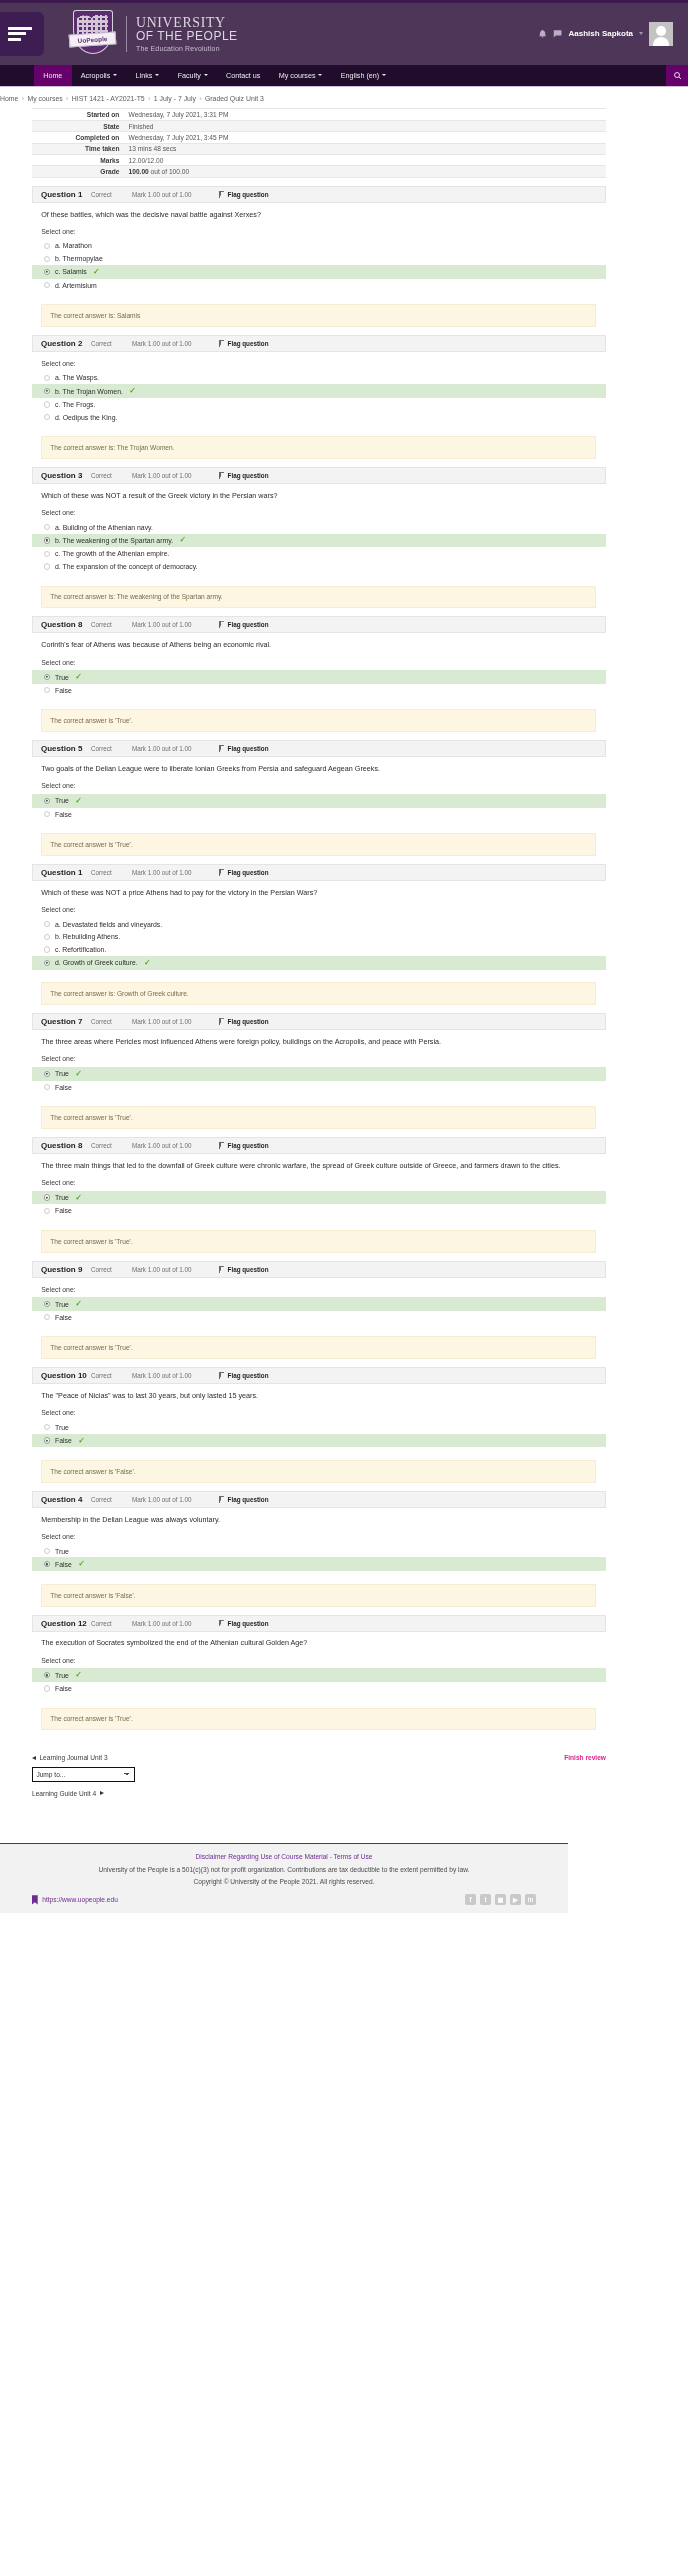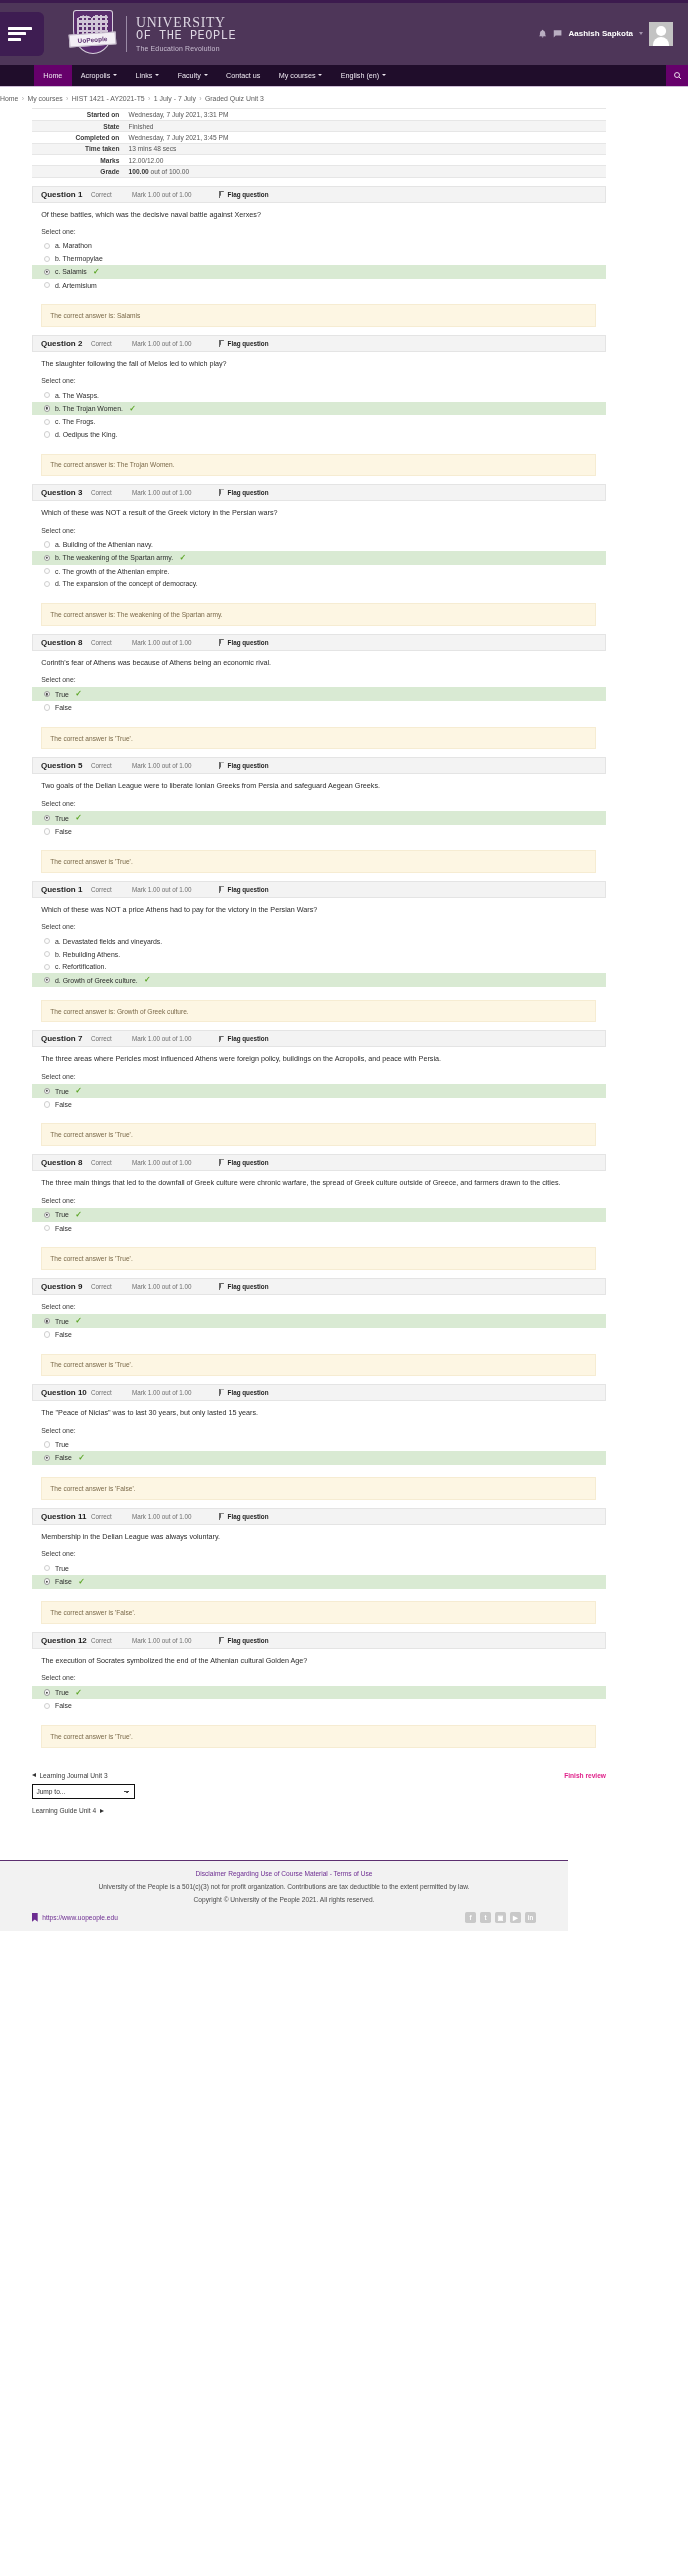--- a/index.html
+++ b/index.html
@@ -59,21 +59,21 @@
   .shield .ribbon {
     position:absolute; left:1.1px; top:25px; width:47px; height:12.6px;
     background:#f3eff5; border:0.6px solid #bdb2c4;
     transform: rotate(-4deg);
     display:flex; align-items:center; justify-content:center;
     color:#5a2d6e; font-weight:bold; font-size:6.3px; letter-spacing:0.1px;
   }
   .divider-v { width:0.6px; height:36px; background:#9b8ba6; margin:0 9.2px; }
   .uni-text { line-height: 1.12; color:#ded7e3; }
   .uni-text .l1 { font-size: 13.8px; letter-spacing: 0.7px; font-family:"Liberation Serif", serif; }
-  .uni-text .l2 { font-size: 12px; letter-spacing: 0.5px; font-family:Liberation Mono, monospace; }
+  .uni-text .l2 { font-size: 12px; letter-spacing: 0.5px; font-family:Liberation Sans, sans-serif; }
   .uni-text .l3 { font-size: 6.9px; letter-spacing: 0.2px; margin-top:1.7px; color:#c9bed1; }
 
   .user-area {
     margin-left:auto; display:flex; align-items:center; gap:6px;
     padding-right: 16px;
   }
   .ic-bell, .ic-msg { width:9.2px; height:9.2px; fill:#b9aec2; }
   .username { color:#ffffff; font-weight:bold; font-size:8px; }
   .caret-dn { width:0;height:0;border-left:2.9px solid transparent;border-right:2.9px solid transparent;border-top:3.4px solid #a393ad; }
   .avatar {
@@ -367,21 +367,20 @@
       <div class="q-block">
         <div class="q-head">
           <div class="q-num">Question 2</div>
           <div class="q-state">Correct</div>
           <div class="q-mark">Mark 1.00 out of 1.00</div>
           <div class="q-flag">
             <span class="flag-icon"></span>
             <span>Flag question</span>
           </div>
         </div>
-        <div class="q-text">The slaughter following the fall of Melos led to which play?</div>
         <div class="select-one">Select one:</div>
         <div class="answers">
           <div class="ans-row">
             <span class="radio"></span>
             <span>a. The Wasps.</span>
           </div>
           <div class="ans-row correct">
             <span class="radio sel"></span>
             <span>b. The Trojan Women.</span>
             <span class="tick">✓</span>
@@ -607,21 +606,21 @@
           <div class="ans-row correct">
             <span class="radio sel"></span>
             <span>False</span>
             <span class="tick">✓</span>
           </div>
         </div>
         <div class="feedback">The correct answer is 'False'.</div>
       </div>
       <div class="q-block">
         <div class="q-head">
-          <div class="q-num">Question 11</div>
+          <div class="q-num">Question 4</div>
           <div class="q-state">Correct</div>
           <div class="q-mark">Mark 1.00 out of 1.00</div>
           <div class="q-flag">
             <span class="flag-icon"></span>
             <span>Flag question</span>
           </div>
         </div>
         <div class="q-text">Membership in the Delian League was always voluntary.</div>
         <div class="select-one">Select one:</div>
         <div class="answers">

